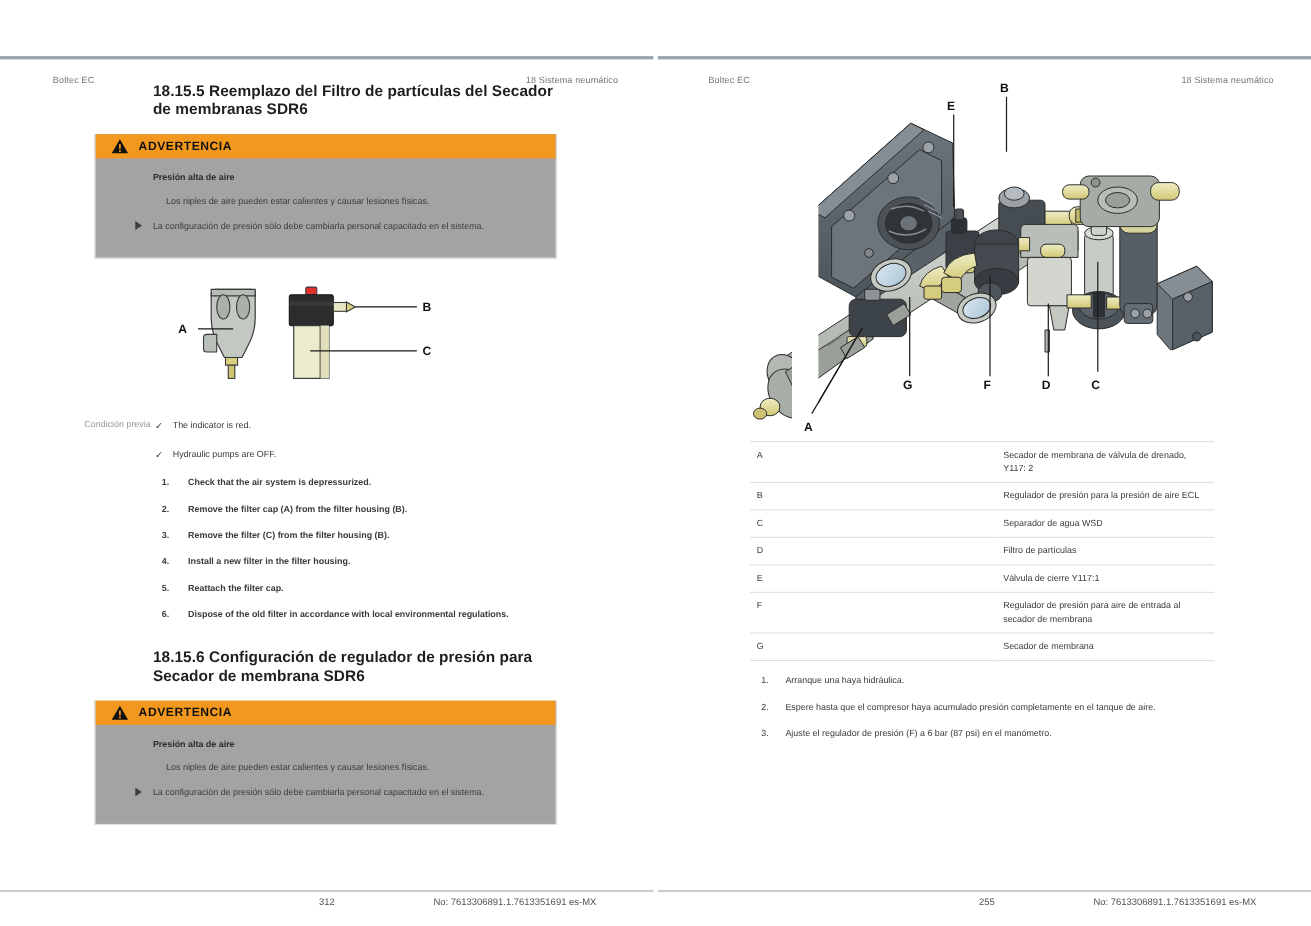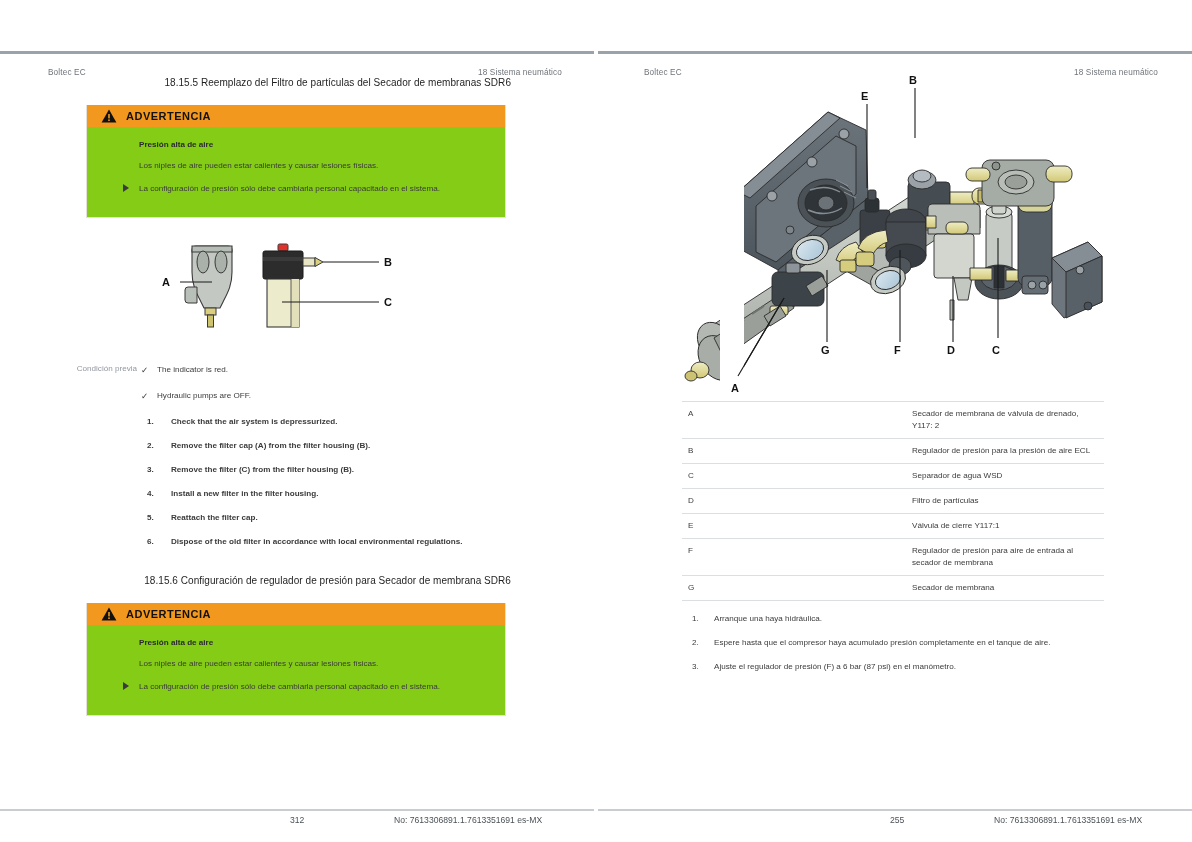--- a/index.html
+++ b/index.html
@@ -30,40 +30,40 @@
   .rf .pg{position:absolute;left:256px;}
   .rf .no{position:absolute;left:360px;white-space:nowrap;text-align:center;}
   .page.right .rf .pg{left:260px;}
   .page.right .rf .no{left:364px;}
 
   
   .col{position:absolute;left:139px;width:372px;top:74px;}
   .colr{position:absolute;left:86px;width:480px;}
 
   h2.sec{
-    font-size:10px;font-weight:normal;color:#1f1f1f;
-    line-height:17px;margin:0 0 14px 0;letter-spacing:.05px;text-align:right;
+    font-size:14px;font-weight:bold;color:#1f1f1f;
+    line-height:17px;margin:0 0 14px 0;letter-spacing:.05px;
   }
 
   
   .warnbox{
     width:420px;margin-left:-53px;border:1px solid #e3e0d9;
-    border-top:none;background:#84cc16;box-sizing:border-box;
+    border-top:none;background:#a3a3a3;box-sizing:border-box;
   }
   .warnhead{
     background:#f3981e;height:22px;display:flex;align-items:center;
     padding-left:14px;box-sizing:border-box;
   }
   .warnhead .tri{width:16px;height:14px;margin-right:9px;flex:0 0 auto;}
   .warnhead .wlabel{
     font-size:11px;font-weight:bold;color:#111;letter-spacing:.5px;
   }
   .warnbody{padding:13px 14px 22px 52px;}
   .warnbody .wsub{font-size:8.1px;font-weight:bold;color:#2b2b2b;margin:0 0 11px 0;}
-  .warnbody .wtxt{font-size:8.1px;color:#3b3b3b;margin:0 0 11px 0;line-height:12px;}
+  .warnbody .wtxt{font-size:8.1px;color:#3b3b3b;margin:0 0 11px 12px;line-height:12px;}
   .warnbody .wbullet{position:relative;font-size:8.1px;color:#3b3b3b;line-height:12px;padding-left:0;}
   .warnbody .wbullet .arw{position:absolute;left:-16px;top:1px;
     width:0;height:0;border-left:6px solid #3b3b3b;border-top:4px solid transparent;border-bottom:4px solid transparent;}
 
   
   .fig-filter{position:relative;margin:22px 0 0 -5px;width:372px;height:110px;}
 
   
   .proc{position:relative;margin-top:14px;}
   .proc .cond{

